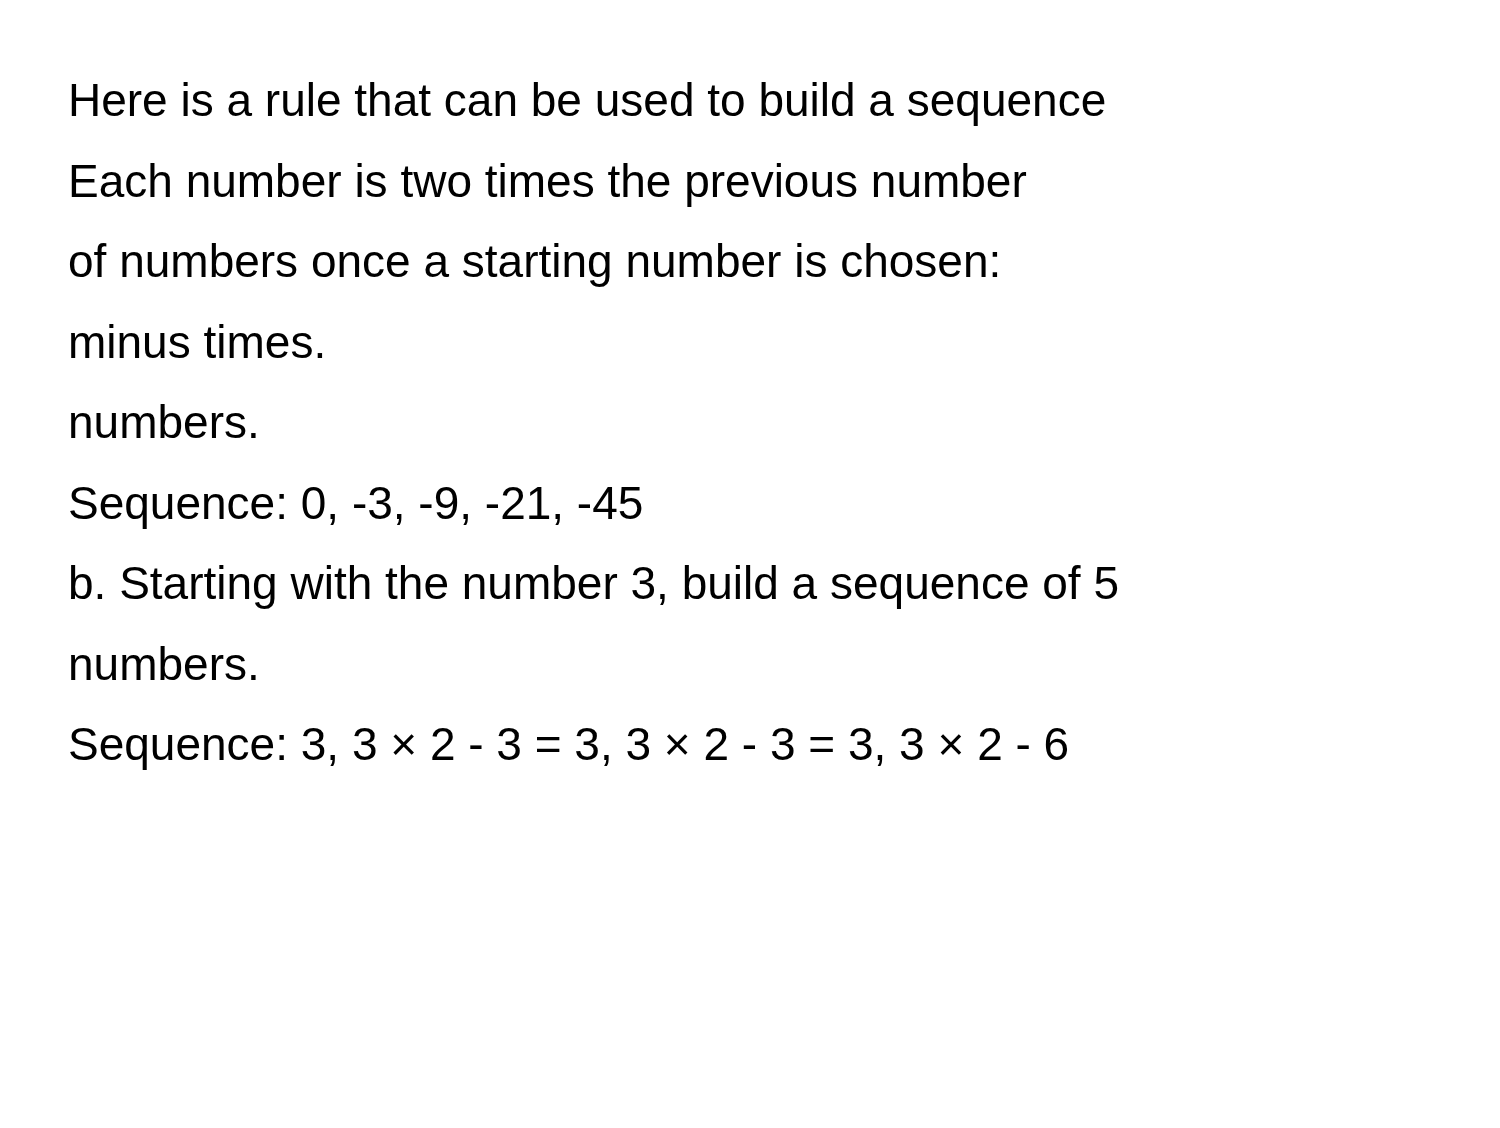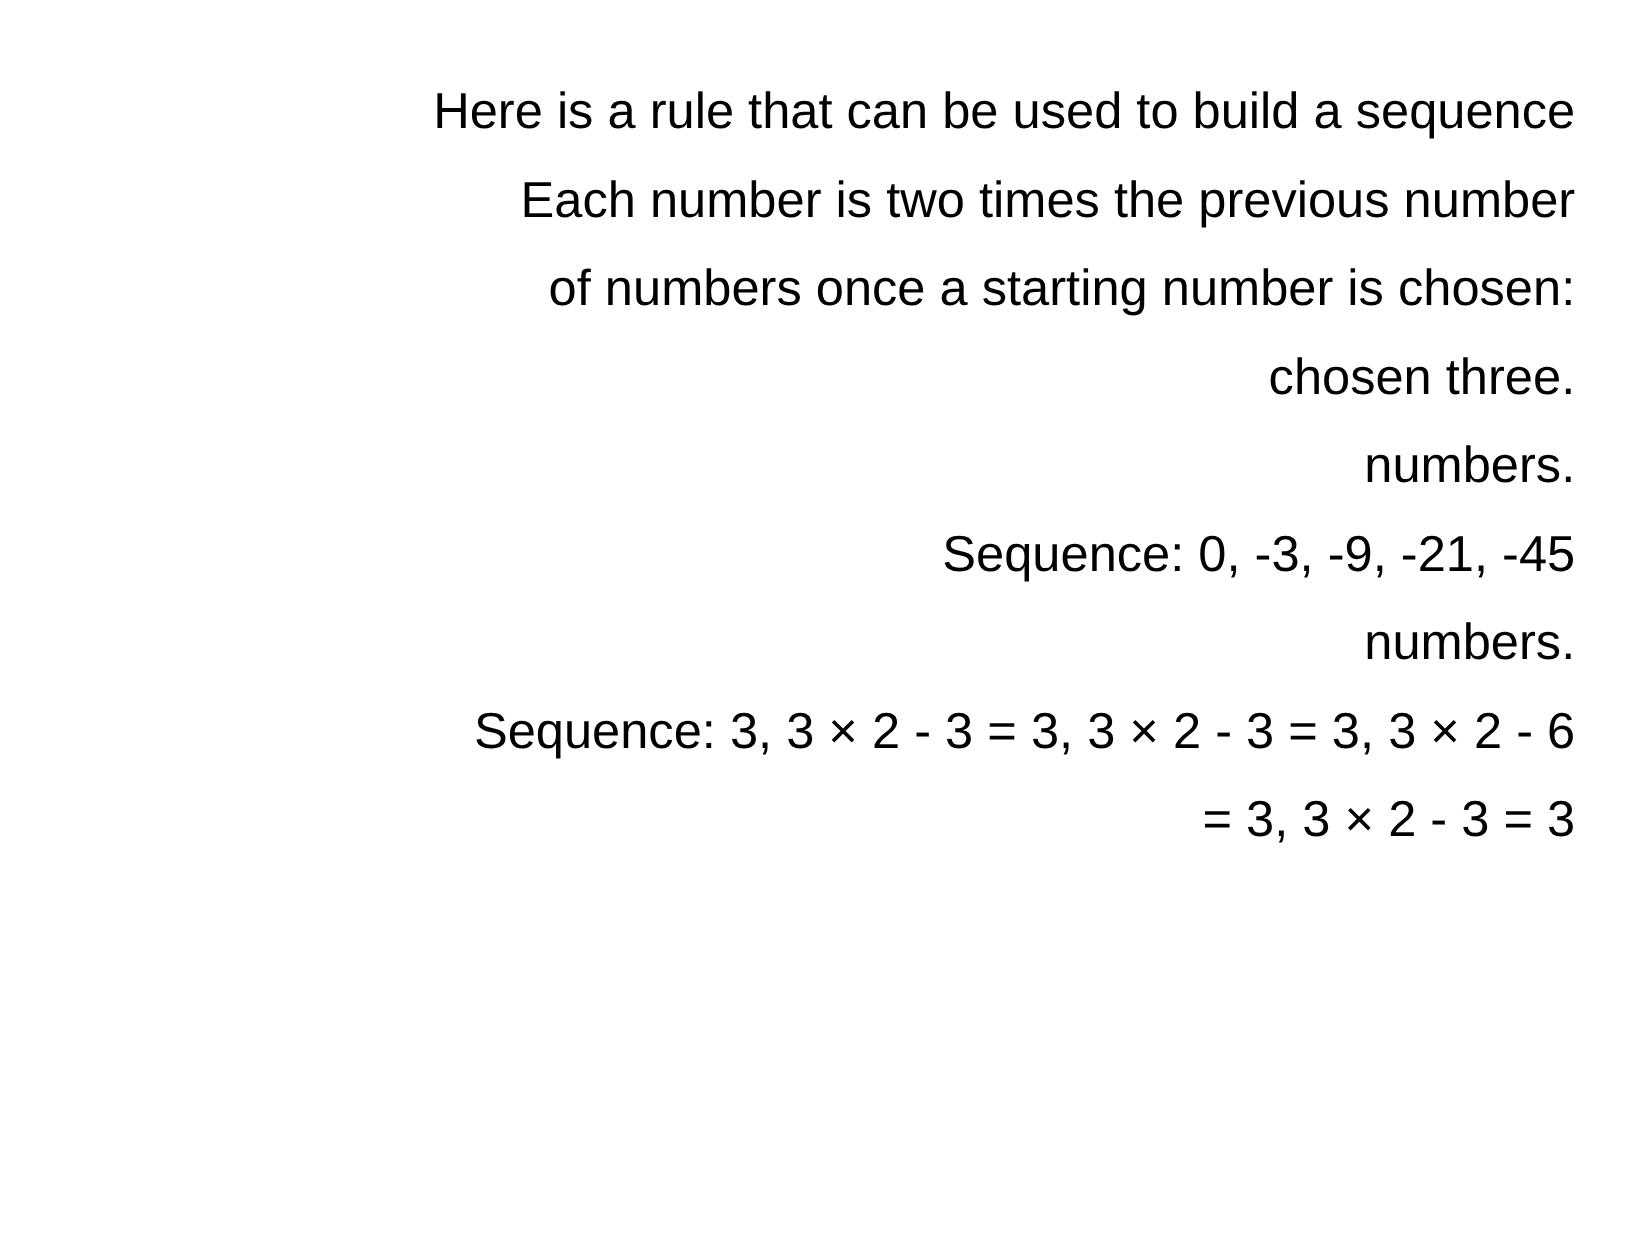--- a/index.html
+++ b/index.html
@@ -12,32 +12,31 @@
       height: 1128px;
       background: #ffffff;
       font-family: -apple-system, BlinkMacSystemFont, "Segoe UI", Helvetica, Arial, sans-serif;
       padding: 60px 68px;
     }
     .document {
       color: #000000;
       font-size: 46px;
       line-height: 1.75;
       font-weight: 400;
-      text-align: right;
     }
     .line {
       display: block;
     }
   </style>
 </head>
 <body>
 
 <div class="document">
   <span class="line">Here is a rule that can be used to build a sequence</span>
   <span class="line">Each number is two times the previous number</span>
   <span class="line">of numbers once a starting number is chosen:</span>
-  <span class="line">chosen three.</span>
+  <span class="line">minus times.</span>
   <span class="line">numbers.</span>
   <span class="line">Sequence: 0, -3, -9, -21, -45</span>
+  <span class="line">b. Starting with the number 3, build a sequence of 5</span>
   <span class="line">numbers.</span>
   <span class="line">Sequence: 3, 3 × 2 - 3 = 3, 3 × 2 - 3 = 3, 3 × 2 - 6</span>
-  <span class="line">= 3, 3 × 2 - 3 = 3</span>
 </div>
 
 </body></html>

